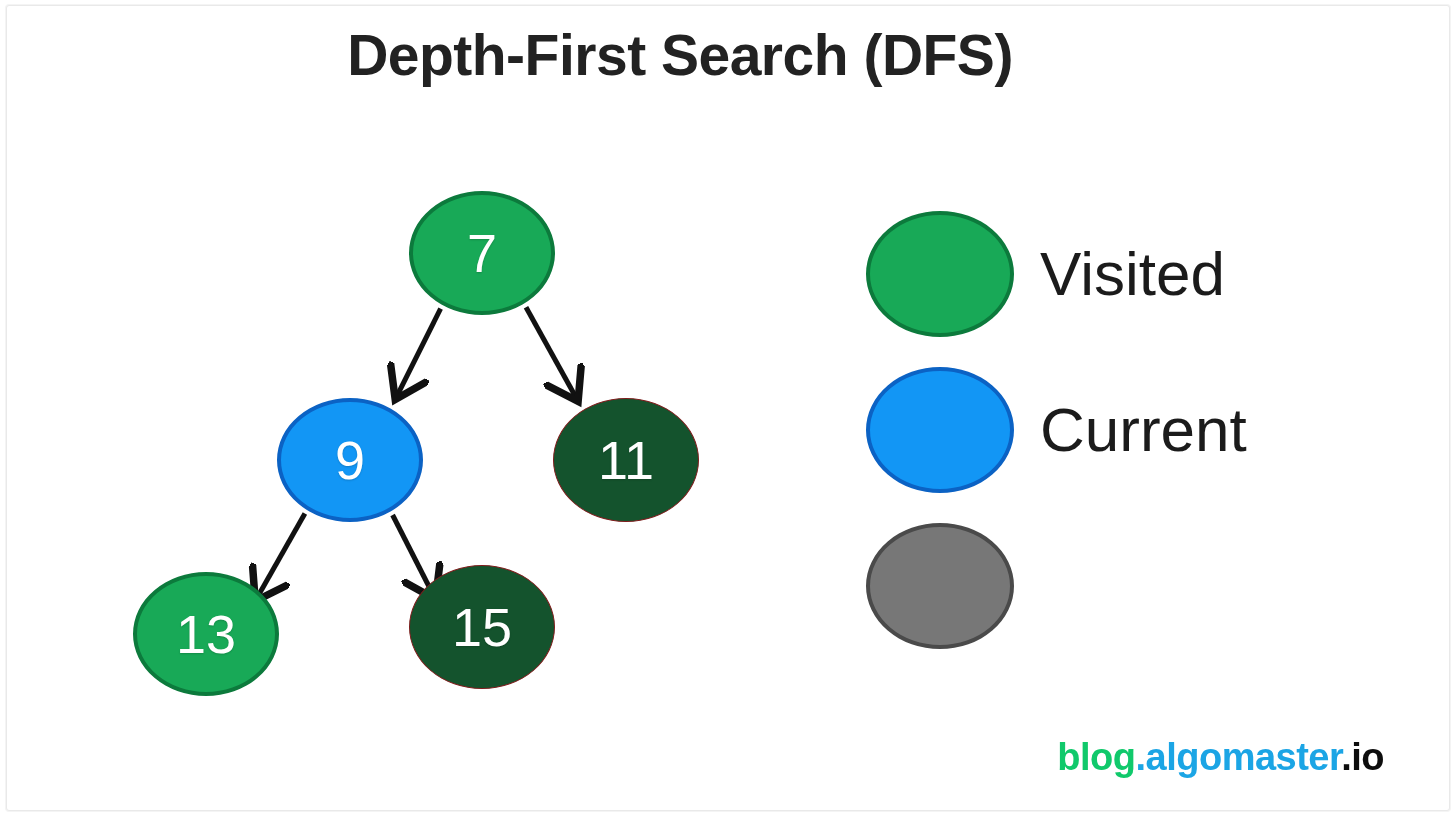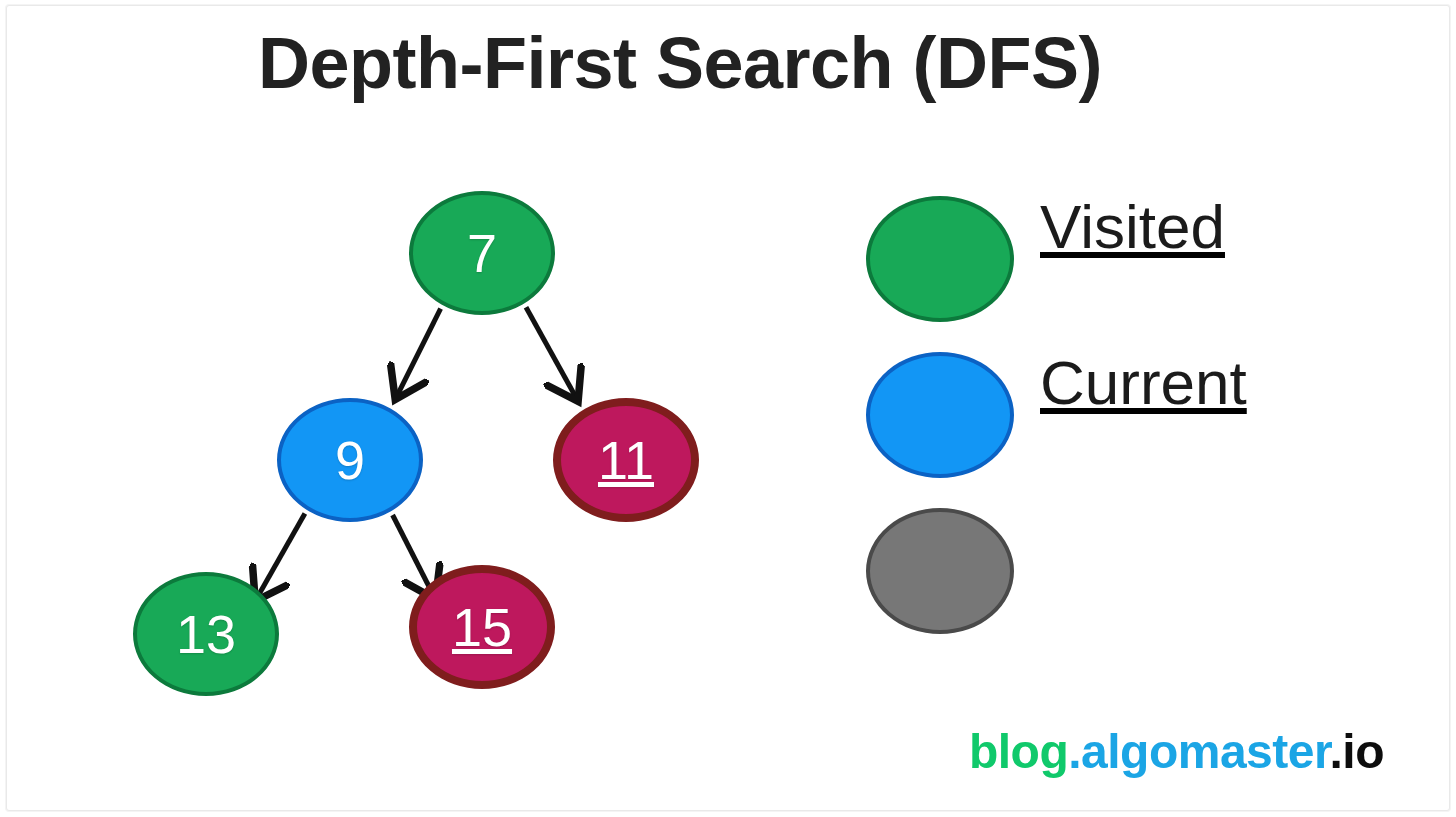--- a/index.html
+++ b/index.html
@@ -32,21 +32,21 @@
     border-radius: 3px;
     box-shadow: 0 0 0 1px #f4f4f4;
     box-sizing: border-box;
   }
   .title {
     position: absolute;
     left: 0;
     top: 24px;
     width: 1360px;
     text-align: center;
-    font-size: 72px;
+    font-size: 57px;
     font-weight: bold;
     color: #222222;
     letter-spacing: -0.5px;
     line-height: 1.1;
   }
   
   #tree-svg {
     position: absolute;
     left: 0;
     top: 0;
@@ -63,33 +63,33 @@
     box-sizing: border-box;
     color: #ffffff;
     font-weight: 500;
     font-size: 54px;
     line-height: 1;
     letter-spacing: 0px;
     text-shadow: 0 1px 2px rgba(0,0,0,0.18);
   }
   .node-visited   { background: #18A957; border: 4px solid #0C7A3C; }
   .node-current   { background: #1296F5; border: 4px solid #0B62C4; }
-  .node-unvisited { background: #be185d; border: 8px solid #7f1d1d; text-decoration: underline; }
+  .node-unvisited { background: #14532d; border: 1px solid #7f1d1d; }
 
   
   .legend {
     position: absolute;
     left: 866px;
     top: 196px;
     width: 540px;
   }
   .legend-row {
     display: flex;
+    align-items: center;
     height: 156px;
-    text-decoration: underline;
   }
   .legend-swatch {
     width: 148px;
     height: 126px;
     border-radius: 50%;
     box-sizing: border-box;
     flex: 0 0 auto;
   }
   .sw-visited   { background: #18A957; border: 4px solid #0C7A3C; }
   .sw-current   { background: #1296F5; border: 4px solid #0B62C4; }
@@ -99,21 +99,21 @@
     font-size: 62px;
     color: #1b1b1b;
     line-height: 1;
     white-space: nowrap;
   }
   
   .footer {
     position: absolute;
     right: 72px;
     bottom: 38px;
-    font-size: 48px;
+    font-size: 38px;
     font-weight: bold;
     letter-spacing: -0.5px;
     white-space: nowrap;
   }
   .fb-blog { color: #10C96B; }
   .fb-dot1 { color: #1BA5E5; }
   .fb-algo { color: #1BA5E5; }
   .fb-io   { color: #0d0d0d; }
 </style>
 </head>

